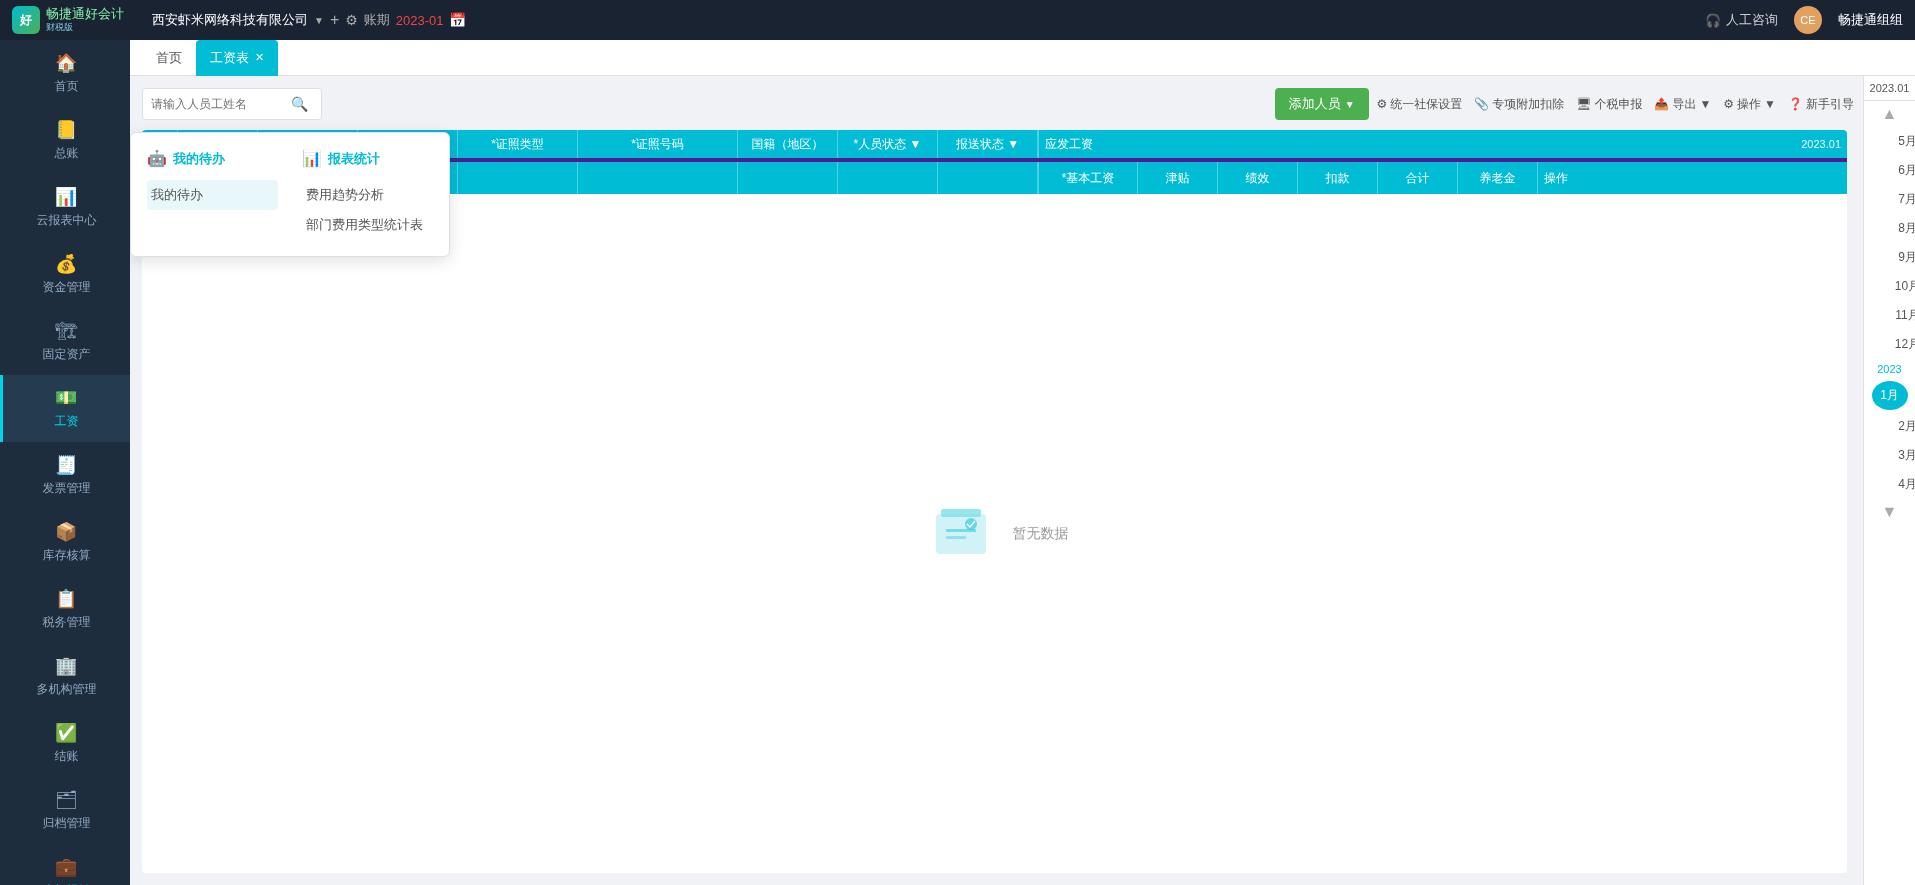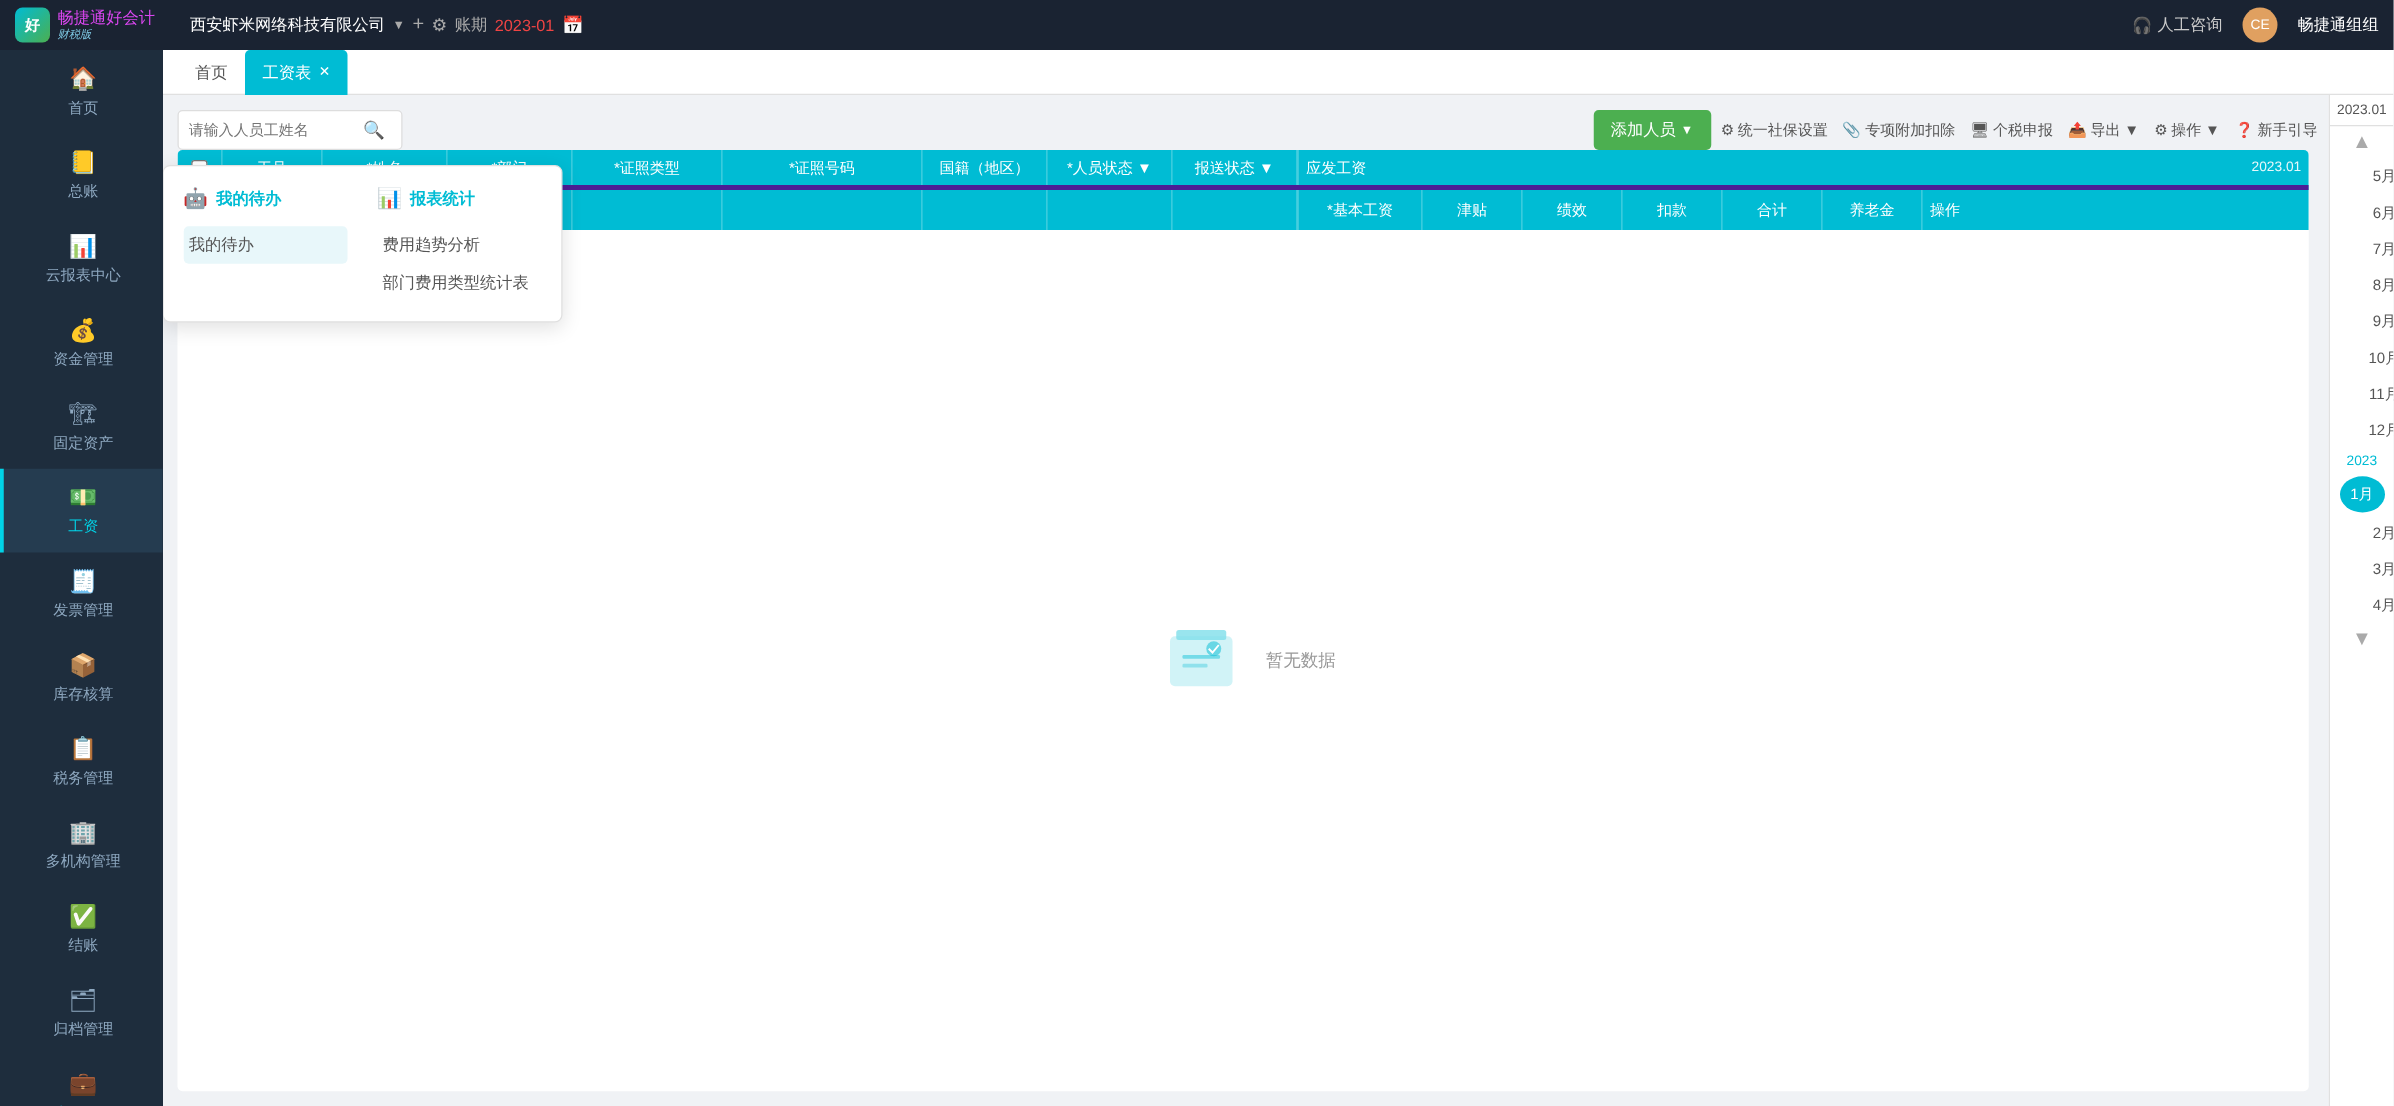--- a/index.html
+++ b/index.html
@@ -20,22 +20,22 @@
       align-items: center;
       gap: 6px;
     }
     .logo-icon {
       width: 28px; height: 28px;
       background: linear-gradient(135deg, #00bcd4, #4caf50);
       border-radius: 6px;
       display: flex; align-items: center; justify-content: center;
       color: white; font-size: 12px; font-weight: bold;
     }
-    .logo-text { color: #d946ef; font-size: 13px; line-height: 1.2; }
-    .logo-sub { color: #7ec8e3; font-size: 9px; font-style: italic; }
+    .logo-text { color: #86efac; font-size: 13px; line-height: 1.2; }
+    .logo-sub { color: #7ec8e3; font-size: 9px; }
     .company-area {
       display: flex; align-items: center; gap: 6px;
       color: #fff; font-size: 13px; margin-left: 10px;
     }
     .company-name { color: #fff; }
     .company-arrow { color: #aaa; font-size: 10px; }
     .spacer { flex: 1; }
     .top-right { display: flex; align-items: center; gap: 16px; color: #ccc; font-size: 13px; }
 
     
@@ -105,20 +105,21 @@
       overflow: hidden;
       display: flex;
       flex-direction: column;
       position: relative;
     }
 
     
     .toolbar {
       display: flex;
       align-items: center;
+      margin-bottom: 10px;
       gap: 8px;
     }
     .search-box {
       display: flex; align-items: center;
       border: 1px solid #ddd;
       border-radius: 4px;
       background: #fff;
       padding: 0 8px;
       height: 32px;
       width: 180px;

